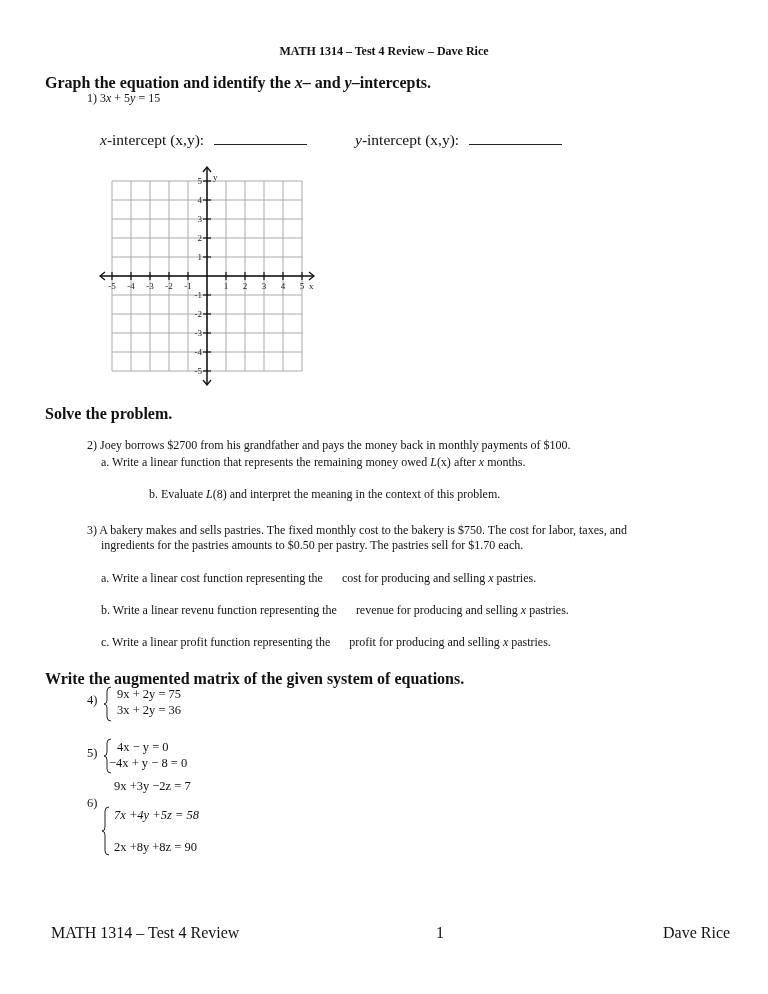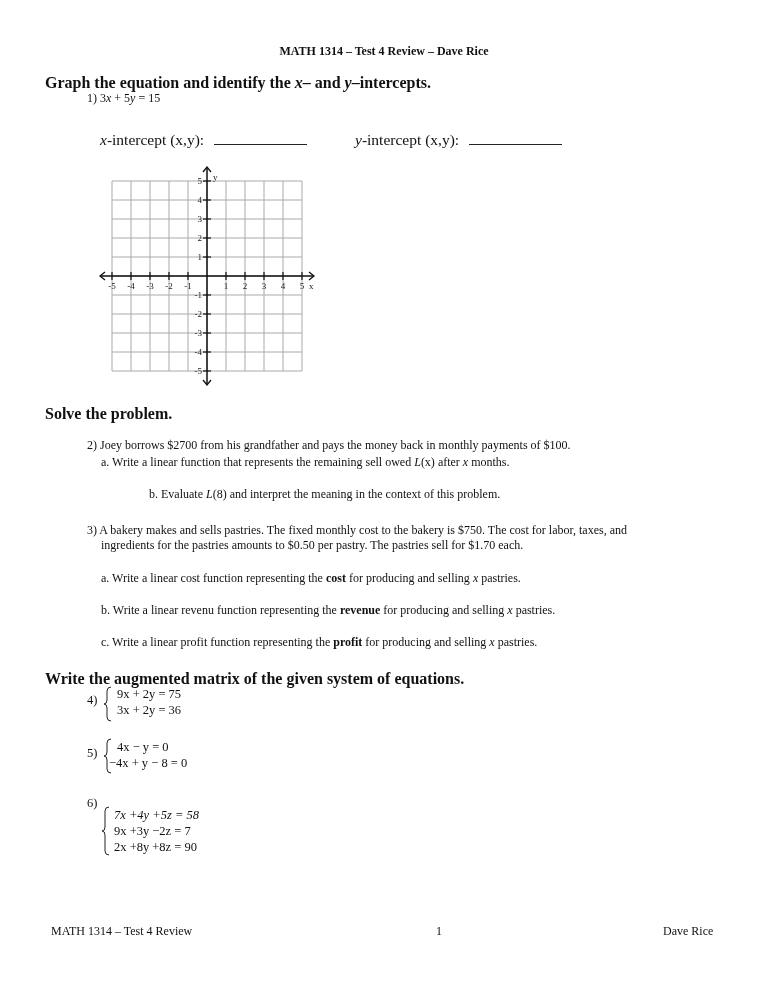--- a/index.html
+++ b/index.html
@@ -6,23 +6,23 @@
   body { width: 768px; height: 994px; position: relative; overflow: hidden;
          font-family: "DejaVu Serif", "Liberation Serif", serif; color: #111; }
   .abs { position: absolute; white-space: nowrap; }
   .title { top: 44px; left: 0; width: 768px; text-align: center; font-size: 12px; font-weight: bold;
            font-family: "Liberation Serif", serif; }
   .sec { font-size: 16px; font-weight: bold; font-family: "Liberation Serif", serif; }
   .txt { font-size: 12px; font-family: "Liberation Serif", serif; }
   .big { font-size: 15.5px; font-family: "Liberation Serif", serif; }
   .blank { display: inline-block; width: 93px; border-bottom: 1px solid #222; height: 12px; vertical-align: baseline; margin-left: 10px; }
   i { font-style: italic; }
-  b { font-weight: bold; }
+  b { font-weight: normal; margin-left: 16px; }
   .eq { font-size: 12.5px; font-family: "Liberation Serif", serif; line-height: 16px; }
-  .footer { top: 924px; font-size: 12px; font-family: "Liberation Serif", serif; }
+  .footer { top: 924px; font-size: 16px; font-family: "Liberation Serif", serif; }
   svg text { font-family: "Liberation Serif", serif; font-size: 9px; fill: #222; }
 </style>
 </head>
 <body>
 
 <div class="abs title">MATH 1314 – Test 4 Review – Dave Rice</div>
 
 <div class="abs sec" style="top:74px; left:45px;"><span>Graph the equation and identify the </span><i>x</i><span>– and </span><i>y</i><span>–intercepts.</span></div>
 
 <div class="abs txt" style="top:91px; left:87px;"><span>1) </span><span>3</span><i>x</i><span> + 5</span><i>y</i><span> = 15</span></div>
@@ -99,21 +99,21 @@
     <line x1="113" y1="187" x2="121" y2="187" stroke="#111" stroke-width="1.2"></line>
     <text x="112" y="190" text-anchor="end">-4</text>
     <line x1="113" y1="206" x2="121" y2="206" stroke="#111" stroke-width="1.2"></line>
     <text x="112" y="209" text-anchor="end">-5</text>
     <text x="219" y="124">x</text>
     <text x="123" y="15">y</text>
   </svg>
 
 <div class="abs sec" style="top:405px; left:45px;">Solve the problem.</div>
 <div class="abs txt" style="top:422px; left:87px;margin-top:16px;">2) Joey borrows $2700 from his grandfather and pays the money back in monthly payments of $100.</div>
-<div class="abs txt" style="top:455px; left:101px;"><span>a. Write a linear function that represents the remaining sell owed </span><i>L</i><span>(x)</span><span> after </span><i>x</i><span> months.</span></div>
+<div class="abs txt" style="top:455px; left:101px;"><span>a. Write a linear function that represents the remaining money owed </span><i>L</i><span>(x)</span><span> after </span><i>x</i><span> months.</span></div>
 <div class="abs txt" style="top:487px; left:101px;margin-left:48px;"><span>b. Evaluate </span><i>L</i><span>(8) and interpret the meaning in the context of this problem.</span></div>
 
 <div class="abs txt" style="top:523px; left:87px;">3) A bakery makes and sells pastries. The fixed monthly cost to the bakery is $750. The cost for labor, taxes, and</div>
 <div class="abs txt" style="top:538px; left:101px;">ingredients for the pastries amounts to $0.50 per pastry. The pastries sell for $1.70 each.</div>
 <div class="abs txt" style="top:571px; left:101px;"><span>a. Write a linear cost function representing the </span><b>cost</b><span> for producing and selling </span><i>x</i><span> pastries.</span></div>
 <div class="abs txt" style="top:603px; left:101px;"><span>b. Write a linear revenu function representing the </span><b>revenue</b><span> for producing and selling </span><i>x</i><span> pastries.</span></div>
 <div class="abs txt" style="top:635px; left:101px;"><span>c. Write a linear profit function representing the </span><b>profit</b><span> for producing and selling </span><i>x</i><span> pastries.</span></div>
 
 <div class="abs sec" style="top:670px; left:45px;">Write the augmented matrix of the given system of equations.</div>
 
@@ -129,18 +129,18 @@
     <path d="M8 1 Q4 1 4 5 L4 14 Q4 18 1 18 Q4 18 4 22 L4 31 Q4 35 8 35" fill="none" stroke="#222" stroke-width="1"></path>
   </svg>
 <div class="abs eq" style="top:739px; left:117px;">4x − y =  0</div>
 <div class="abs eq" style="top:755px; left:109px;">−4x + y − 8 = 0</div>
 
 <div class="abs eq" style="top:795px; left:87px;">6)</div>
 <svg class="abs" style="top:806px; left:101px;" width="10" height="50">
     <path d="M8 1 Q4 1 4 5 L4 21 Q4 25 1 25 Q4 25 4 29 L4 45 Q4 49 8 49" fill="none" stroke="#222" stroke-width="1"></path>
   </svg>
 <div class="abs eq" style="top:807px; left:114px;font-style:italic;">7x +4y +5z =  58</div>
-<div class="abs eq" style="top:823px; left:114px;">9x +3y −2z =  7</div>
+<div class="abs eq" style="top:778px; left:114px;">9x +3y −2z =  7</div>
 <div class="abs eq" style="top:839px; left:114px;">2x +8y +8z =  90</div>
 
 <div class="abs footer" style="left:51px;">MATH 1314 – Test 4  Review</div>
 <div class="abs footer" style="left:436px;">1</div>
 <div class="abs footer" style="left:663px;">Dave Rice</div>
 
 </body></html>

